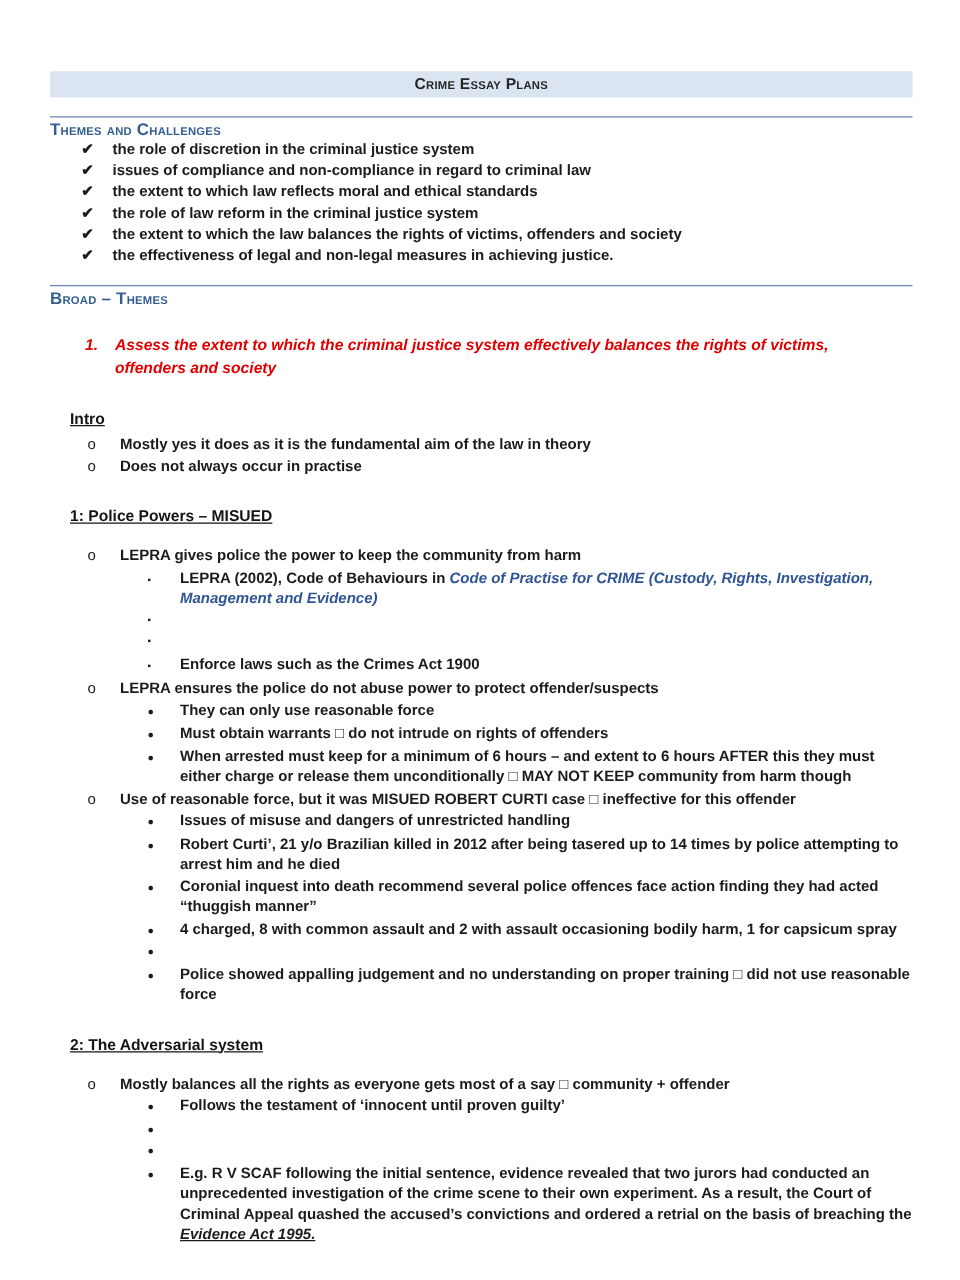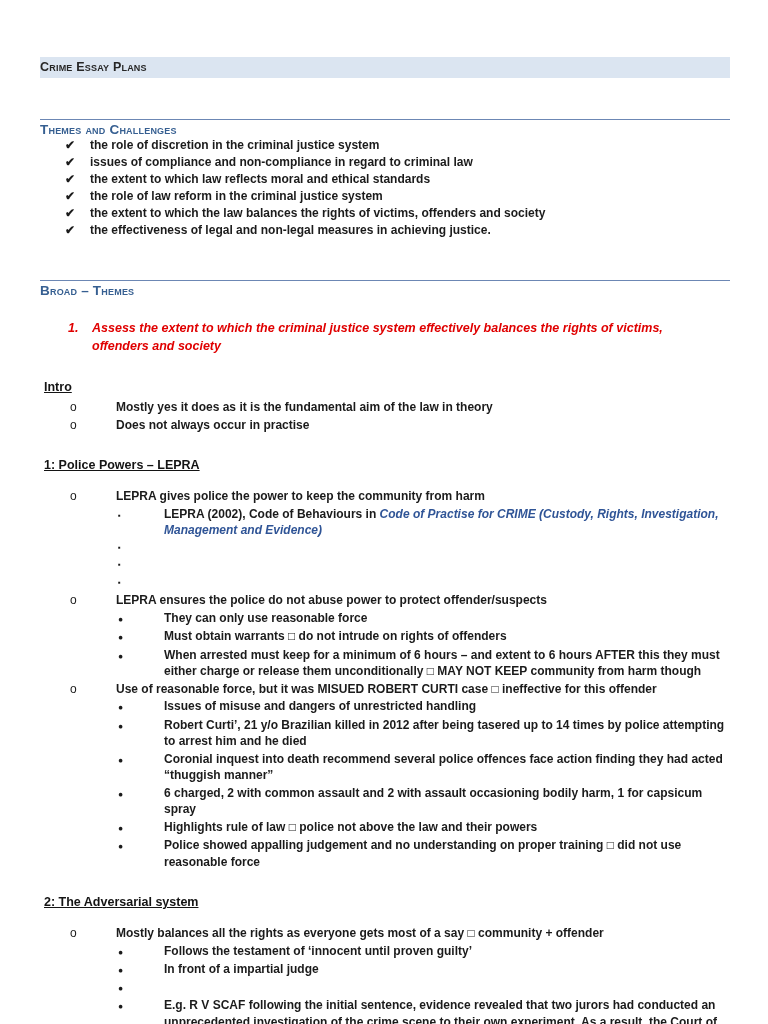--- a/index.html
+++ b/index.html
@@ -5,46 +5,46 @@
   html,body{margin:0;padding:0;background:#ffffff;}
   body{width:768px;height:1024px;overflow:hidden;}
   .doc{
     box-sizing:border-box;width:768px;height:1024px;
     padding:57px 38px 0 40px;
     font-family:"Liberation Sans",sans-serif;
     font-size:12px;font-weight:700;color:#1b1b1b;
   }
   .smallcaps{font-variant:small-caps;letter-spacing:.2px;}
   .banner{
-    background:#dbe5f1;padding:3px 0 4px 0;
+    background:#dbe5f1;text-align:center;padding:3px 0 4px 0;
     font-size:12.5px;color:#262626;
   }
-  .heading{border-top:1.5px solid #6c87b4;margin-top:41px;padding-top:2px;}
+  .heading{border-top:1.5px solid #6c87b4;margin-top:15px;padding-top:2px;}
   .heading-text{color:#365f91;font-size:13.5px;font-weight:700;}
   .check-row{display:flex;align-items:baseline;padding-left:25px;line-height:17px;}
   .check-mark{flex:0 0 25px;font-size:12px;}
   .check-text{flex:1;}
   .red-item{
     display:flex;align-items:baseline;padding-left:28px;margin-top:22px;
     color:#e00000;font-style:italic;font-size:12.5px;line-height:17.5px;
   }
   .red-num{flex:0 0 24px;}
   .red-text{flex:1;padding-right:30px;}
-  .subheading-wrap{margin:25px 0 5px 4px;}
+  .subheading-wrap{margin:25px 0 5px 16px;}
   .subheading{text-decoration:underline;font-size:12.5px;color:#141414;}
   .olist{margin-top:2px;}
   .olist.gap-before{margin-top:16px;}
   .li-row{display:flex;align-items:baseline;line-height:16.5px;margin-bottom:1px;}
   .li-row.l1{padding-left:30px;}
   .li-row.l2{padding-left:78px;}
   .marker{flex:0 0 26px;}
   .marker.o{font-size:12px;font-weight:400;}
   .marker.square{font-size:8px;}
   .marker.dot{font-size:8.5px;}
-  .li-text{flex:1;margin-left:20px;}
+  .li-text{flex:1;}
   .run-blue-italic{color:#2f5496;font-style:italic;}
   .run-underline-italic{font-style:italic;text-decoration:underline;}
 </style>
 </head>
 <body>
 
 <div class="doc">
   <div class="banner smallcaps">
     <span>Crime Essay Plans</span>
   </div>
@@ -85,38 +85,39 @@
       <div class="olist">
         <div class="li-row l1">
           <span class="marker o">o</span>
           <div class="li-text">Mostly yes it does as it is the fundamental aim of the law in theory</div>
         </div>
         <div class="li-row l1">
           <span class="marker o">o</span>
           <div class="li-text">Does not always occur in practise</div>
         </div>
       </div>
-      <div class="subheading-wrap"><span class="subheading">1: Police Powers – LEPRA</span></div>
+      <div class="subheading-wrap"><span class="subheading">1: Police Powers – MISUED</span></div>
       <div class="olist gap-before">
         <div class="li-row l1">
           <span class="marker o">o</span>
           <div class="li-text">LEPRA gives police the power to keep the community from harm</div>
         </div>
         <div class="li-row l2">
           <span class="marker square">▪</span>
           <div class="li-text"><span>LEPRA (2002), Code of Behaviours in </span><span class="run-blue-italic">Code of Practise for CRIME (Custody, Rights, Investigation, Management and Evidence)</span></div>
         </div>
         <div class="li-row l2">
           <span class="marker square">▪</span>
         </div>
         <div class="li-row l2">
           <span class="marker square">▪</span>
         </div>
         <div class="li-row l2">
           <span class="marker square">▪</span>
+          <div class="li-text">Enforce laws such as the Crimes Act 1900</div>
         </div>
         <div class="li-row l1">
           <span class="marker o">o</span>
           <div class="li-text">LEPRA ensures the police do not abuse power to protect offender/suspects</div>
         </div>
         <div class="li-row l2">
           <span class="marker dot">●</span>
           <div class="li-text">They can only use reasonable force</div>
         </div>
         <div class="li-row l2">
@@ -138,44 +139,42 @@
         <div class="li-row l2">
           <span class="marker dot">●</span>
           <div class="li-text">Robert Curti’, 21 y/o Brazilian killed in 2012 after being tasered up to 14 times by police attempting to arrest him and he died</div>
         </div>
         <div class="li-row l2">
           <span class="marker dot">●</span>
           <div class="li-text">Coronial inquest into death recommend several police offences face action finding they had acted “thuggish manner”</div>
         </div>
         <div class="li-row l2">
           <span class="marker dot">●</span>
-          <div class="li-text">6 charged, 2 with common assault and 2 with assault occasioning bodily harm, 1 for capsicum spray</div>
+          <div class="li-text">4 charged, 8 with common assault and 2 with assault occasioning bodily harm, 1 for capsicum spray</div>
         </div>
         <div class="li-row l2">
           <span class="marker dot">●</span>
-          <div class="li-text">Highlights rule of law □ police not above the law and their powers</div>
         </div>
         <div class="li-row l2">
           <span class="marker dot">●</span>
           <div class="li-text">Police showed appalling judgement and no understanding on proper training □ did not use reasonable force</div>
         </div>
       </div>
       <div class="subheading-wrap"><span class="subheading">2:  The Adversarial system</span></div>
       <div class="olist gap-before">
         <div class="li-row l1">
           <span class="marker o">o</span>
           <div class="li-text">Mostly balances all the rights as everyone gets most of a say □ community + offender</div>
         </div>
         <div class="li-row l2">
           <span class="marker dot">●</span>
           <div class="li-text">Follows the testament of ‘innocent until proven guilty’</div>
         </div>
         <div class="li-row l2">
           <span class="marker dot">●</span>
-          <div class="li-text">In front of a impartial judge</div>
         </div>
         <div class="li-row l2">
           <span class="marker dot">●</span>
         </div>
         <div class="li-row l2">
           <span class="marker dot">●</span>
           <div class="li-text"><span>E.g. R V SCAF following the initial sentence, evidence revealed that two jurors had conducted an unprecedented investigation of the crime scene to their own experiment. As a result, the Court of Criminal Appeal quashed the accused’s convictions and ordered a retrial on the basis of breaching the </span><span class="run-underline-italic">Evidence Act 1995.</span></div>
         </div>
       </div>
     </div>

